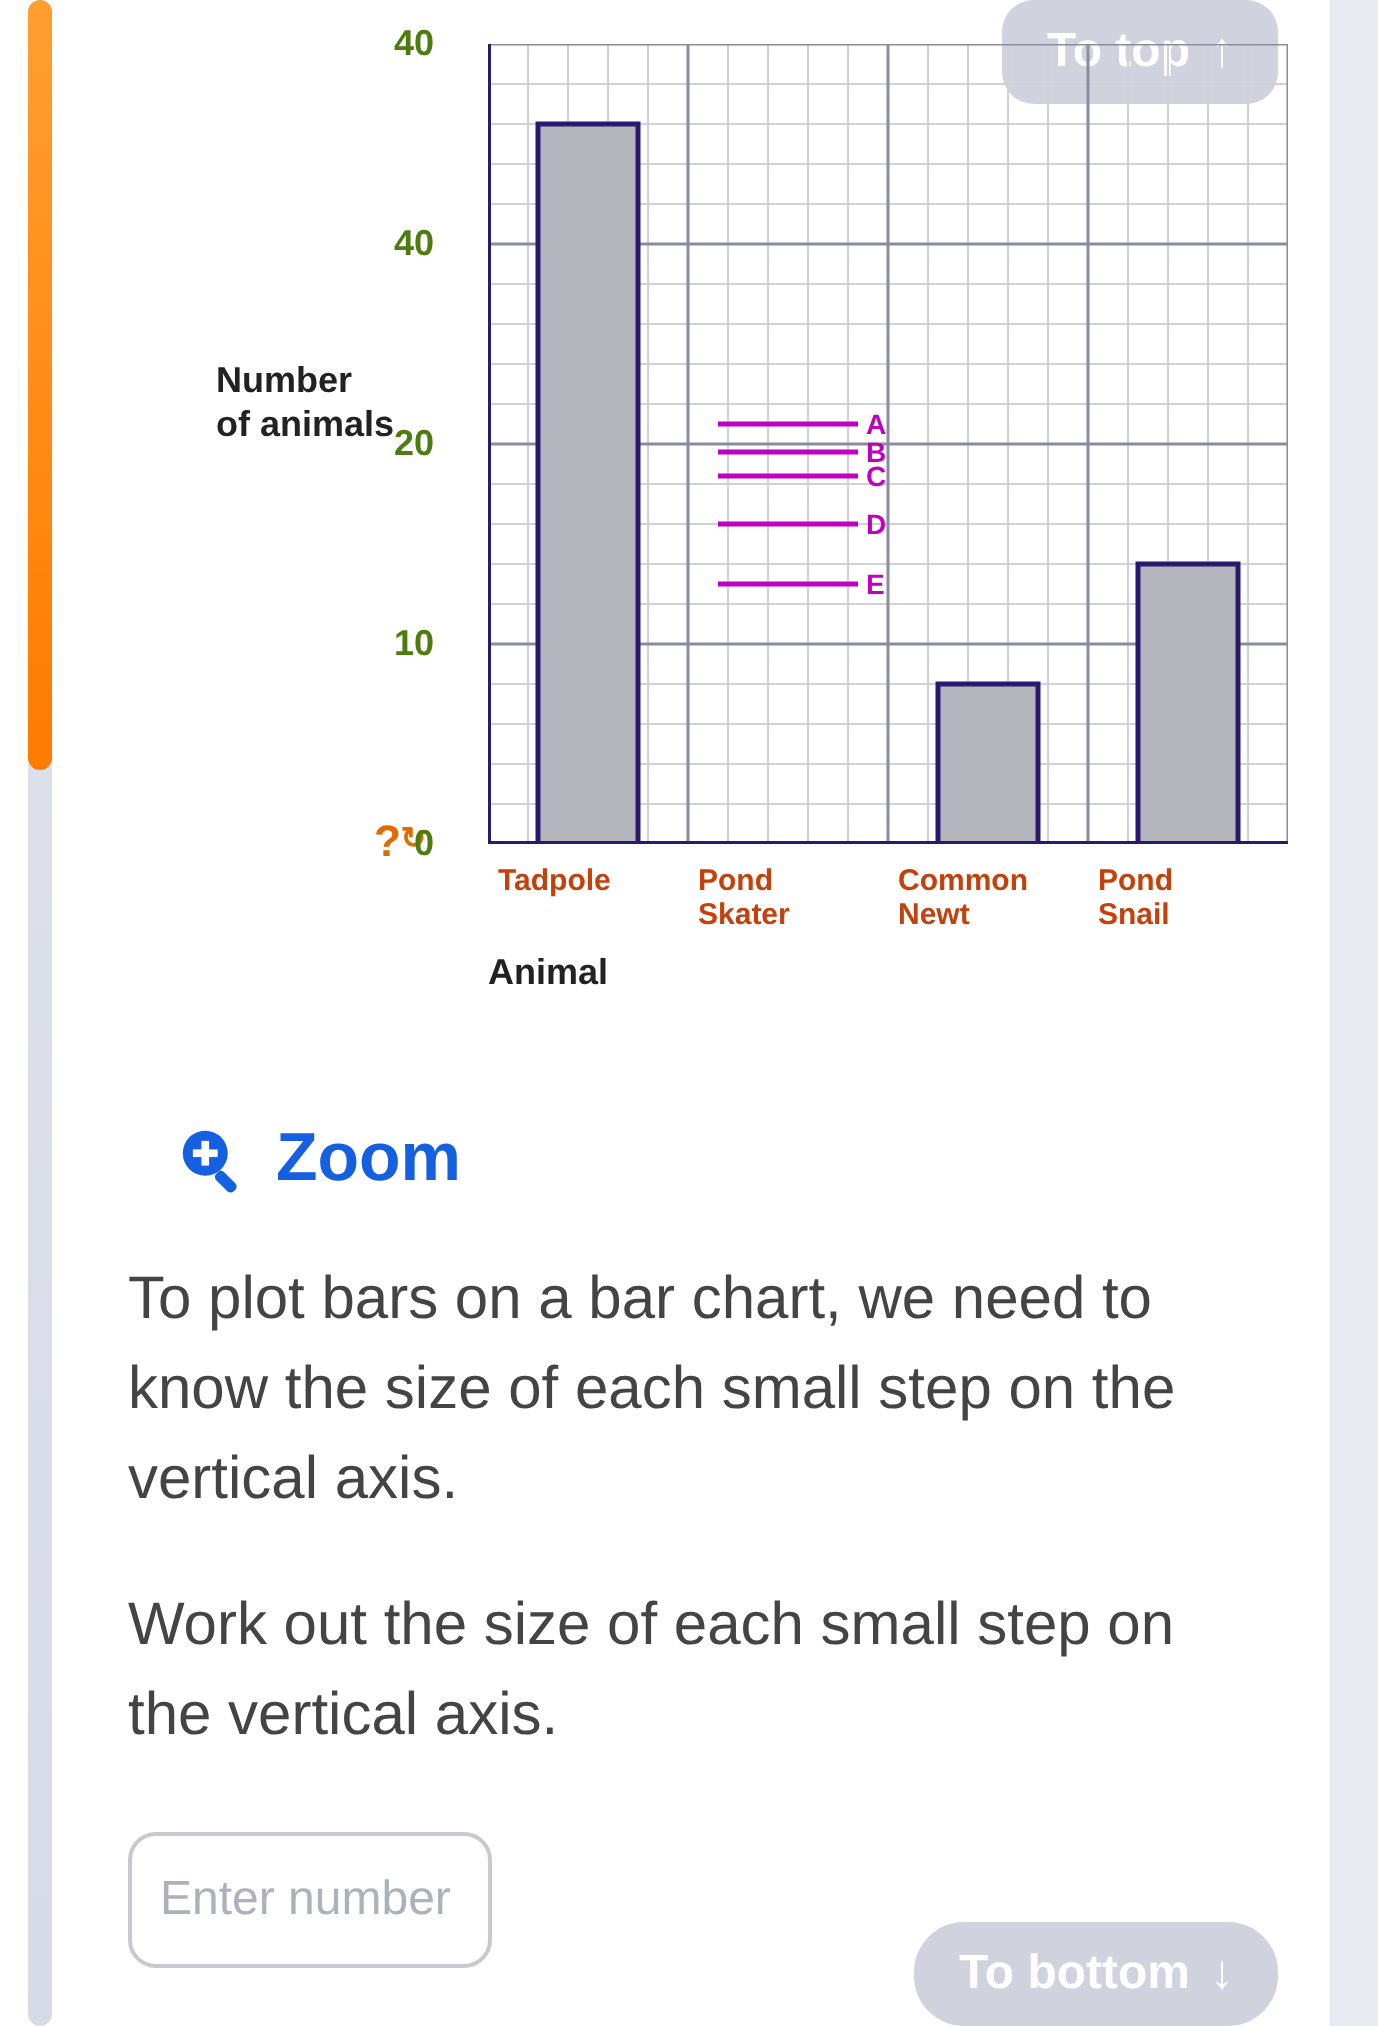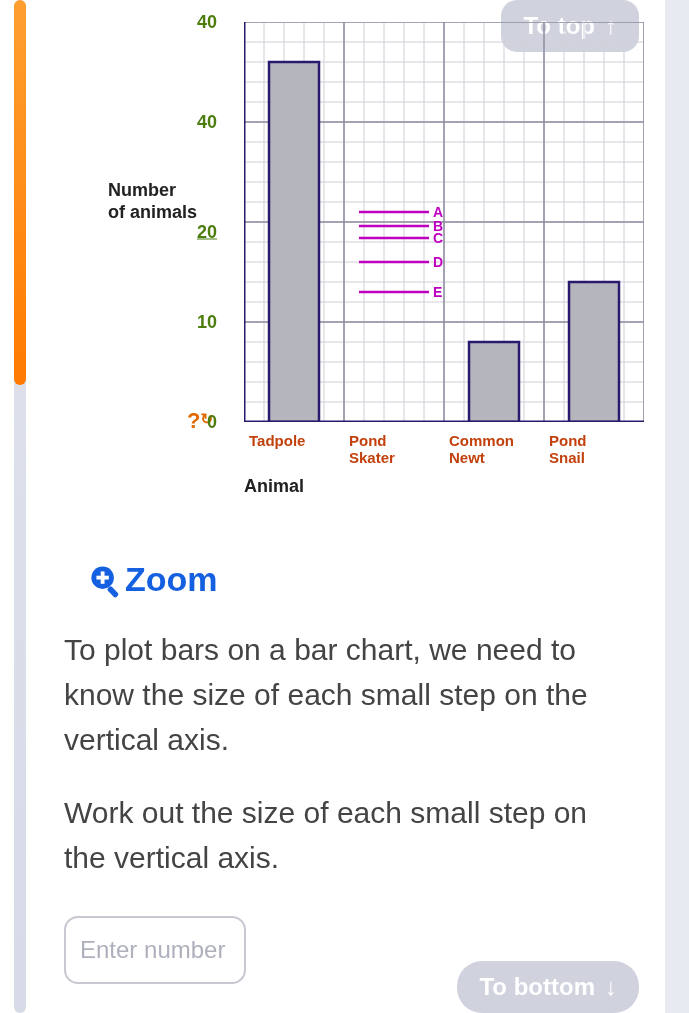--- a/index.html
+++ b/index.html
@@ -22,21 +22,21 @@
   .bar{fill:#b5b5be;stroke:#2a1a6e;stroke-width:2.5;}
   .ann-line{stroke:#c000c0;stroke-width:2.5;}
   .ann-label{fill:#c000c0;font:14px Arial;font-weight:bold;}
   
   .y-tick{position:absolute;right:412px;font:18px Arial;font-weight:bold;color:#4d7c0f;transform:translateY(-50%);}
   .x-tick{position:absolute;top:432px;font:15px Arial;font-weight:bold;color:#c2410c;text-align:left;width:90px;transform:translateX(-50%);line-height:1.15;}
   .y-title{position:absolute;left:44px;top:180px;font:18px Arial;font-weight:bold;color:#222;line-height:1.2;}
   .x-title{position:absolute;left:180px;width:400px;top:476px;font:18px Arial;font-weight:bold;color:#222;}
   .hint-mark{position:absolute;top:408px;right:416px;font:22px Arial;font-weight:bold;color:#e06a00;}
   
-  .zoom-row{display:flex;align-items:flex-end;gap:1px;margin-top:40px;margin-bottom:28px;padding-left:24px;cursor:pointer;}
+  .zoom-row{display:flex;align-items:center;gap:14px;margin-top:40px;margin-bottom:28px;padding-left:24px;cursor:pointer;}
   .zoom-row .label{font:bold 34px Arial;color:#1560e0;}
   .zoom-icon{width:36px;height:36px;}
   
   .body-text{font:30px/1.5 Arial;color:#444;margin:0 0 28px 0;padding:0 0 0 0;}
   
   .num-input{display:inline-block;border:2px solid #c8c8d2;border-radius:14px;padding:18px 14px;font:24px Arial;color:#aeb0bc;width:150px;margin-top:8px;}
   
   .nav-btn{position:absolute;right:50px;height:52px;padding:0 22px;border-radius:16px;
     background:rgba(120,125,160,0.35);color:#fff;font:bold 24px Arial;display:flex;align-items:center;gap:10px;}
   .nav-top{top:0;}
@@ -135,21 +135,21 @@
             <line x1="0" y1="0" x2="0" y2="400" class="axis"></line>
             <line x1="0" y1="400" x2="400" y2="400" class="axis"></line>
           </svg>
       </div>
       <div class="y-title"><span id="y-title-text">Number<br>of animals</span></div>
       <div class="x-title">Animal</div>
       <div class="hint-mark"><span>?</span><span style="font-size:15px;position:relative;top:-4px;">↻</span></div>
       <div id="ytick-container">
           <div class="y-tick" style="top: 422px;">0</div>
           <div class="y-tick" style="top: 322px;">10</div>
-          <div class="y-tick" style="top: 232px; text-decoration: underline;">20</div>
+          <div class="y-tick" style="top: 222px;">20</div>
           <div class="y-tick" style="top: 122px;">40</div>
           <div class="y-tick" style="top: 22px;">40</div>
         </div>
       <div id="xtick-container">
           <div class="x-tick" style="left: 230px;">Tadpole</div>
           <div class="x-tick" style="left: 330px;">Pond<br>Skater</div>
           <div class="x-tick" style="left: 430px;">Common<br>Newt</div>
           <div class="x-tick" style="left: 530px;">Pond<br>Snail</div>
         </div>
     </div>

